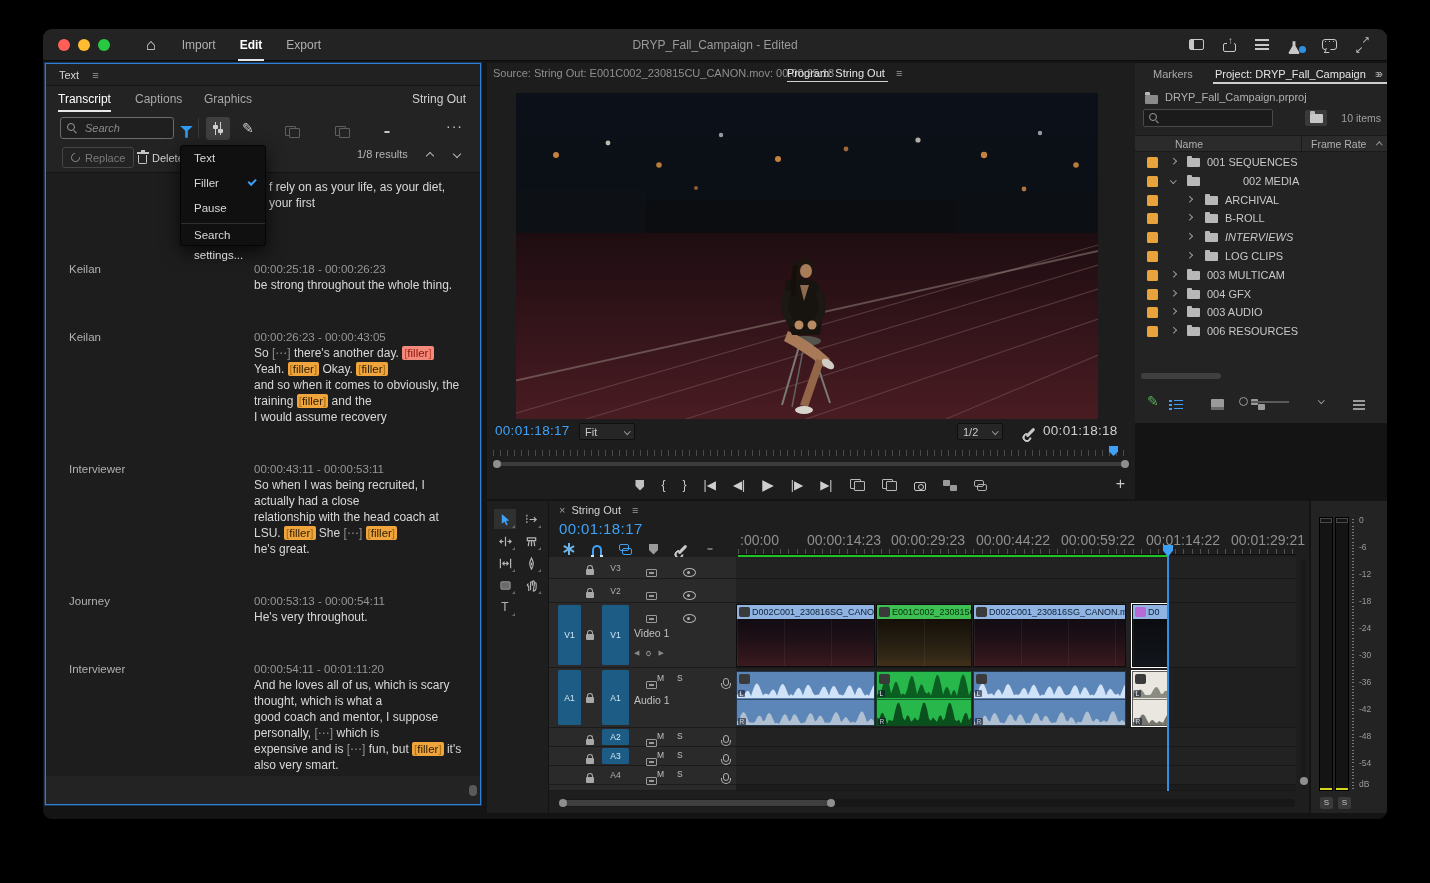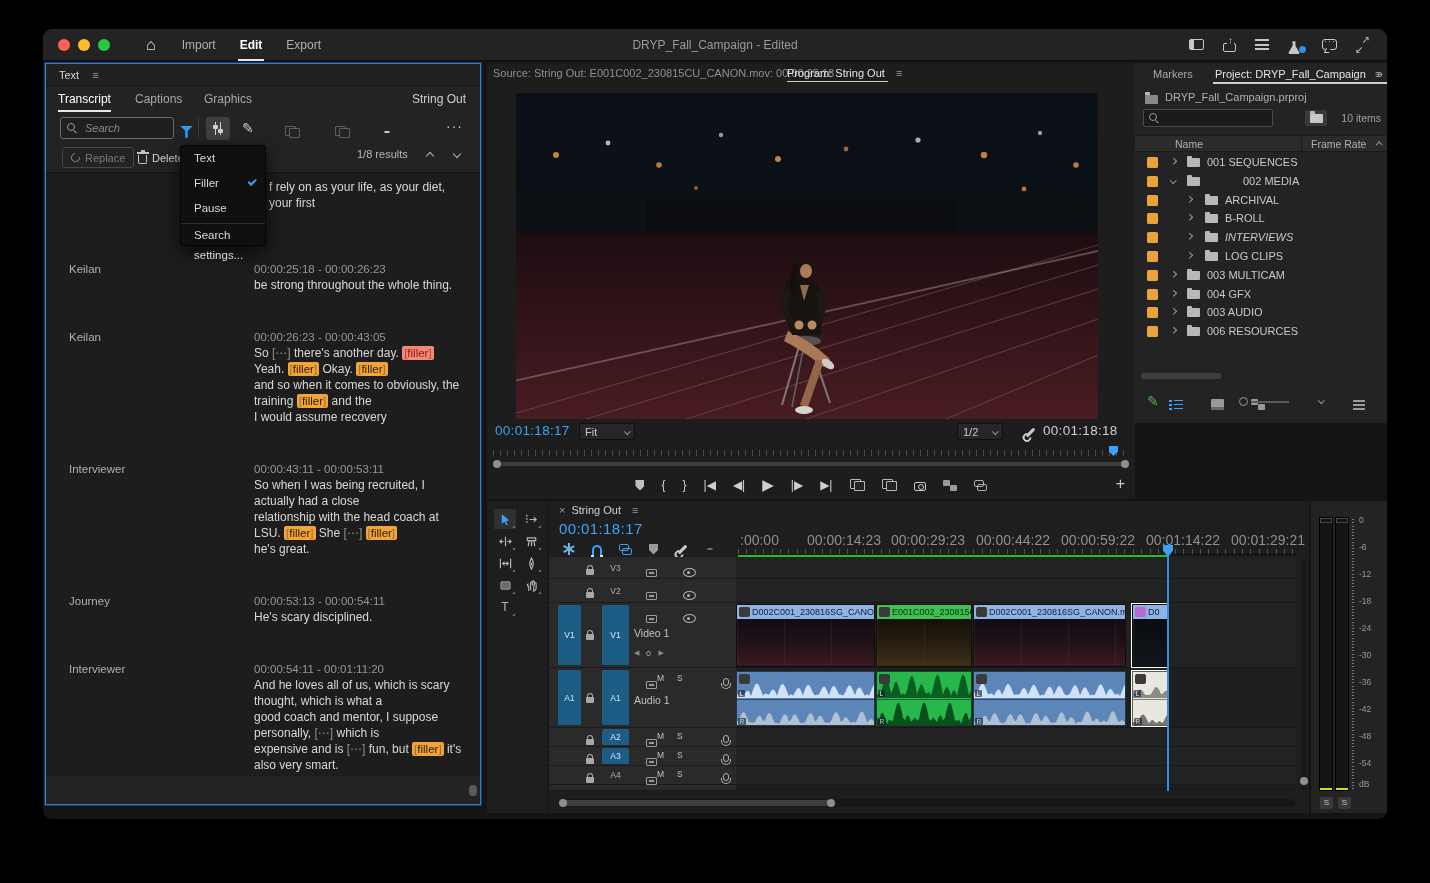--- a/index.html
+++ b/index.html
@@ -340,21 +340,21 @@
             <div class="t-time">00:00:43:11 - 00:00:53:11</div>
             <div class="t-line">So when I was being recruited, I actually had a close</div>
             <div class="t-line">relationship with the head coach at LSU. <span class="filler"><span class="bk">[</span>filler<span class="bk">]</span></span> She <span class="pause">[⋯]</span> <span class="filler"><span class="bk">[</span>filler<span class="bk">]</span></span></div>
             <div class="t-line">he's great.</div>
           </div>
         </div>
         <div class="t-row">
           <span class="spk">Journey</span>
           <div class="t-body">
             <div class="t-time">00:00:53:13 - 00:00:54:11</div>
-            <div class="t-line">He's scary disciplined.</div>
+            <div class="t-line">He's very throughout.</div>
           </div>
         </div>
         <div class="t-row">
           <span class="spk">Interviewer</span>
           <div class="t-body">
             <div class="t-time">00:00:54:11 - 00:01:11:20</div>
             <div class="t-line">And he loves all of us, which is scary thought, which is what a</div>
             <div class="t-line">good coach and mentor, I suppose personally, <span class="pause">[⋯]</span> which is</div>
             <div class="t-line">expensive and is <span class="pause">[⋯]</span> fun, but <span class="filler"><span class="bk">[</span>filler<span class="bk">]</span></span> it's also very smart. </div>
           </div>

